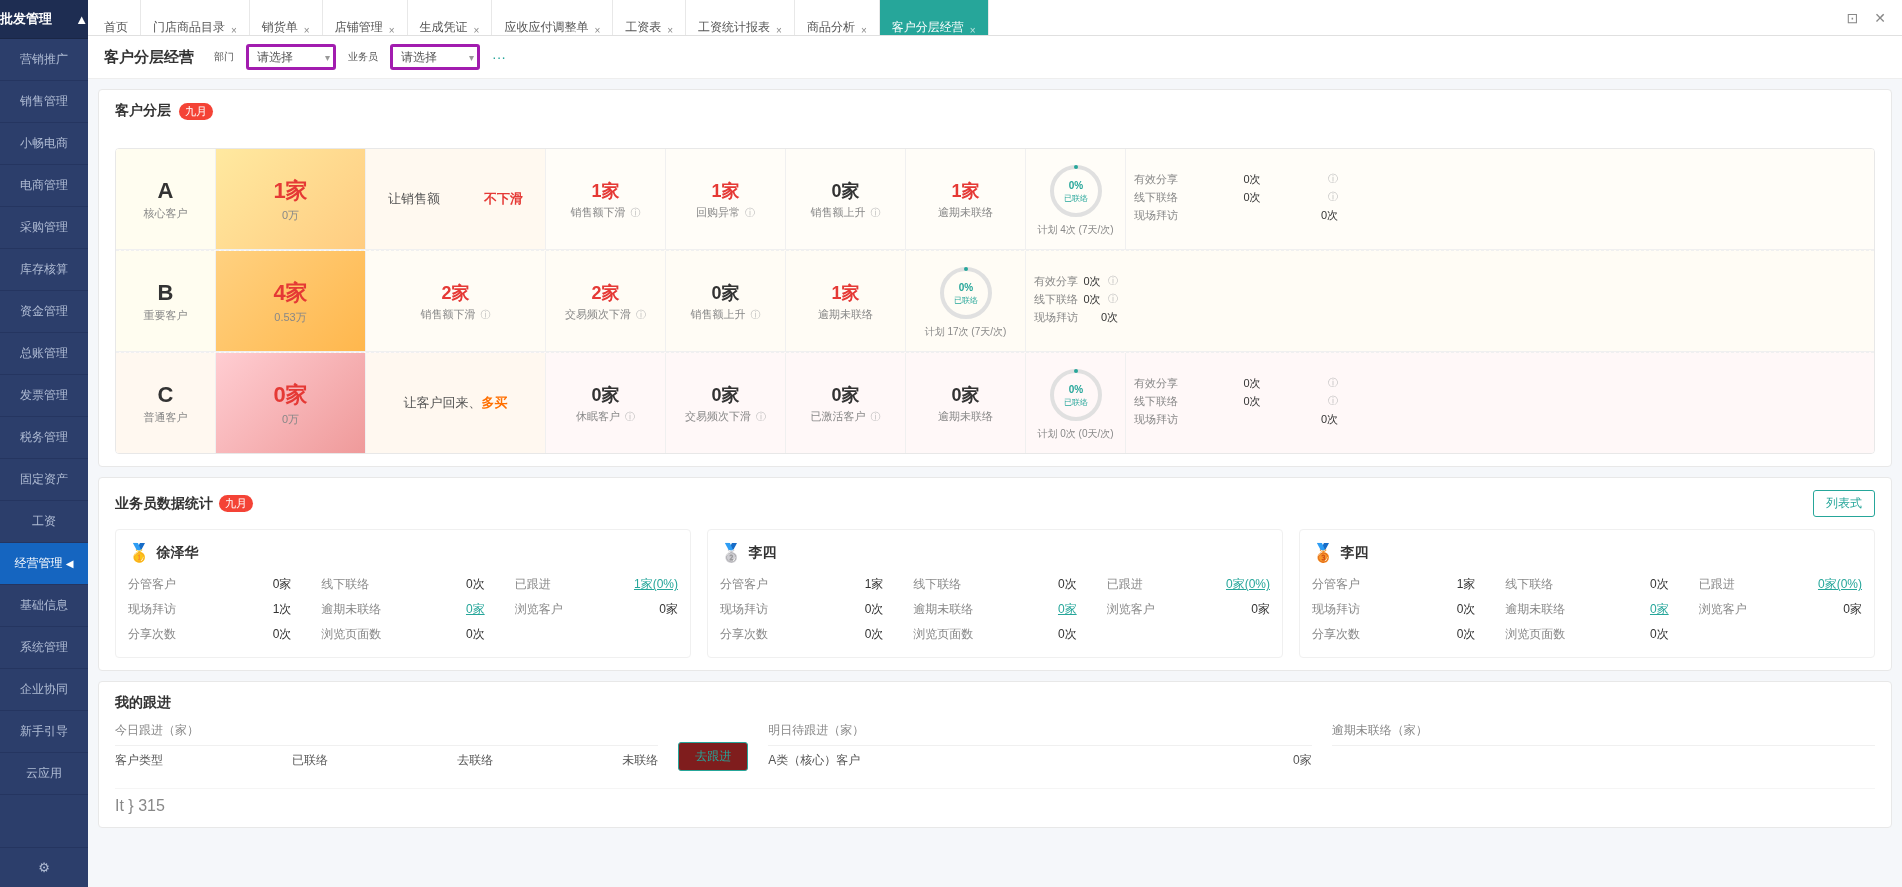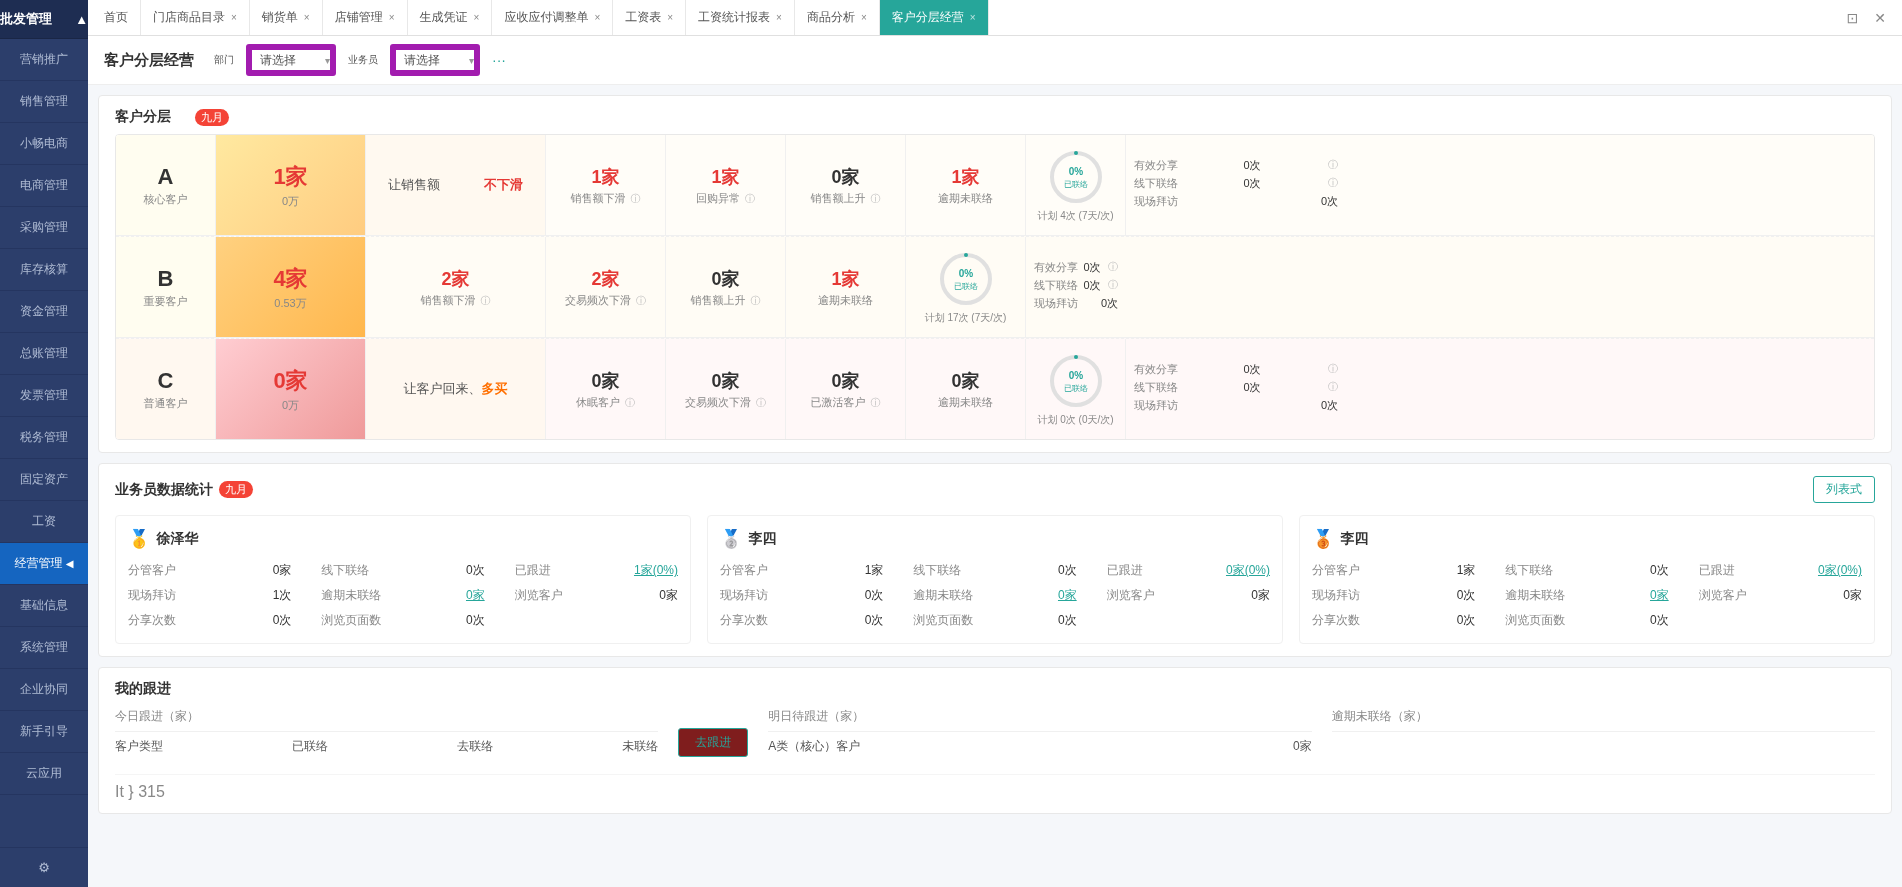--- a/index.html
+++ b/index.html
@@ -64,21 +64,21 @@
       border-bottom: 1px solid #e0e0e0;
       align-items: center;
       height: 36px;
       flex-shrink: 0;
       padding: 0 4px;
       overflow-x: auto;
       white-space: nowrap;
     }
     .tab {
       display: inline-flex;
-      align-items: center;
+      align-items: flex-end;
       padding: 0 12px;
       height: 36px;
       font-size: 12px;
       color: #555;
       cursor: pointer;
       border-right: 1px solid #e8e8e8;
       gap: 4px;
       flex-shrink: 0;
     }
     .tab.active {
@@ -126,21 +126,21 @@
       flex-shrink: 0;
     }
     .toolbar-title {
       font-size: 15px;
       font-weight: bold;
       color: #333;
       margin-right: 8px;
     }
     .toolbar-label { font-size: 10px; color: #555; }
     .toolbar-select {
-      border: 6px solid #a21caf;
+      border: 3px solid #a21caf;
       border-radius: 3px;
       padding: 3px 20px 3px 8px;
       font-size: 12px;
       color: #555;
       background: #fff;
       min-width: 90px;
       appearance: none;
       cursor: pointer;
     }
     .select-wrapper { position: relative; display: inline-block; }
@@ -160,22 +160,22 @@
     .section {
       background: #fff;
       margin: 10px 10px 0;
       border-radius: 4px;
       border: 1px solid #e8e8e8;
       padding: 12px 16px;
     }
     .section-header {
       display: flex;
       align-items: center;
-      margin-bottom: 8px;
-      gap: 24px;
+      margin-bottom: 28px;
+      gap: 8px;
     }
     .section-title { font-size: 14px; font-weight: bold; color: #333; }
     .section-badge {
       background: #f44336;
       color: #fff;
       font-size: 11px;
       padding: 1px 6px;
       border-radius: 10px;
     }
 

